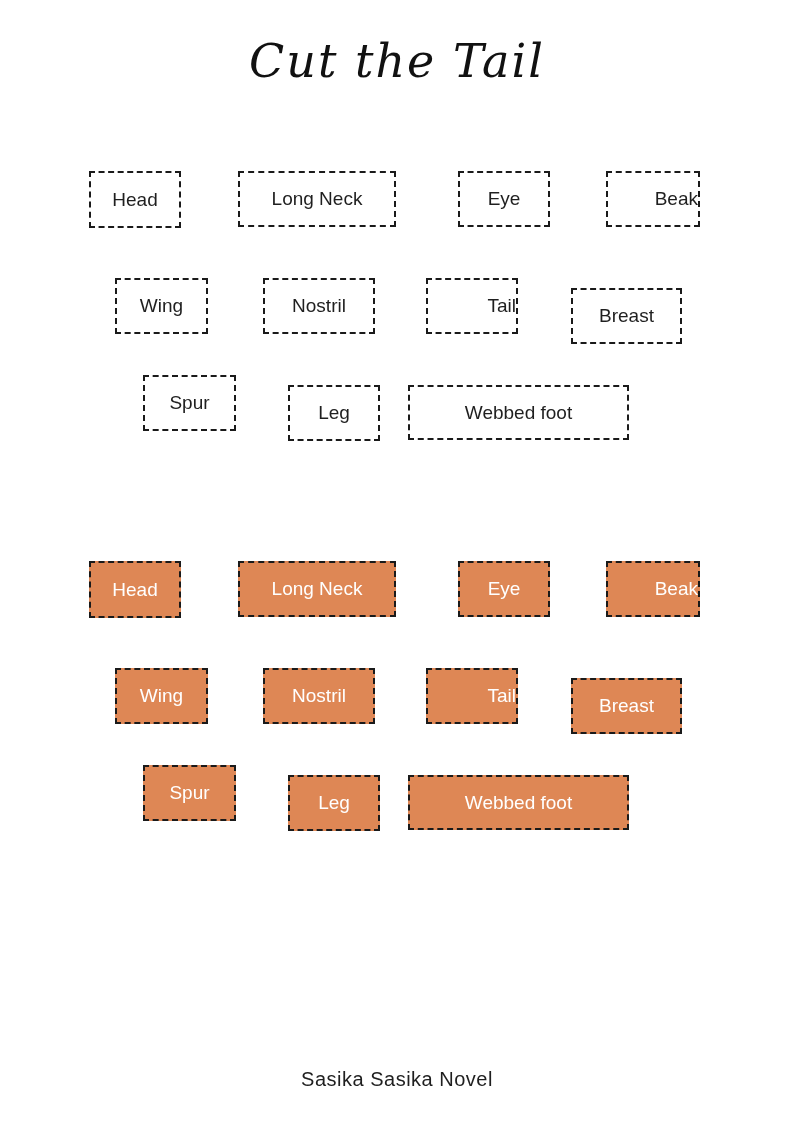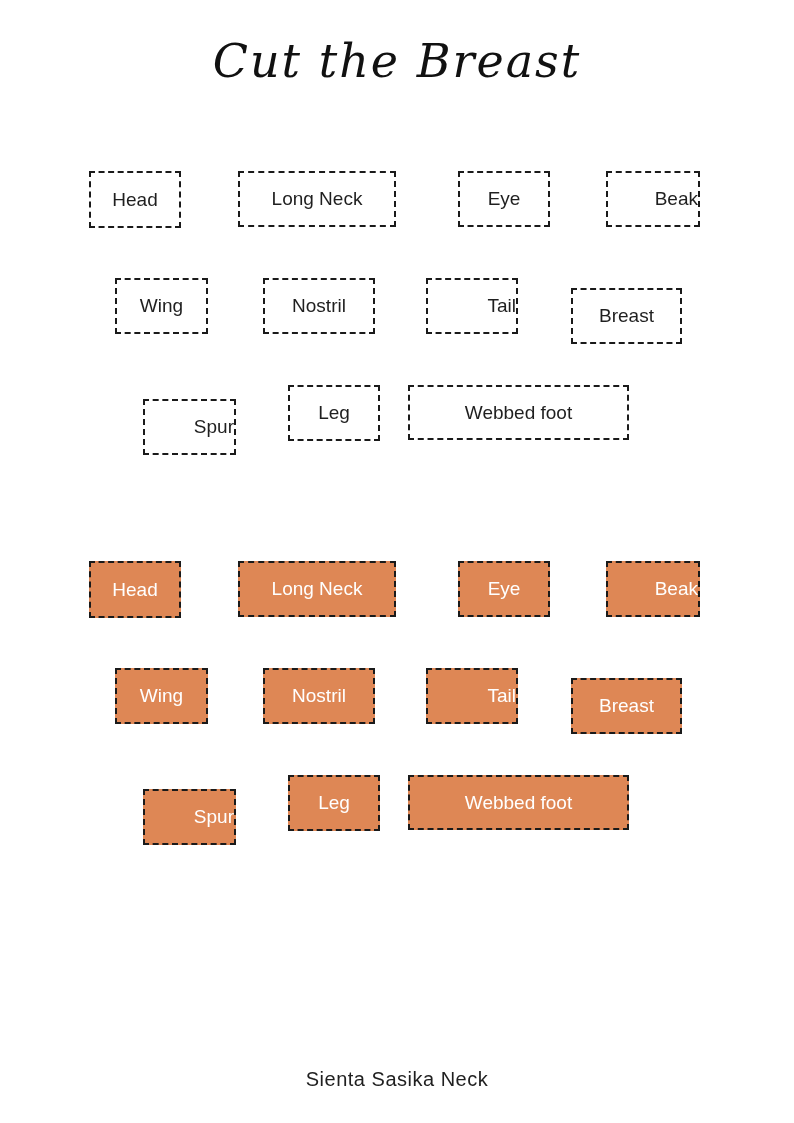--- a/index.html
+++ b/index.html
@@ -54,42 +54,42 @@
   .pos-head        { left:  89px; top: 171px; width:  92px; height: 57px; }
   .pos-long-neck   { left: 238px; top: 171px; width: 158px; height: 56px; align-items: center; }
   .pos-eye         { left: 458px; top: 171px; width:  92px; height: 56px; }
   .pos-beak        { left: 606px; top: 171px; width:  94px; height: 56px; justify-content: flex-end; }
   
   .pos-wing        { left: 115px; top: 278px; width:  93px; height: 56px; }
   .pos-nostril     { left: 263px; top: 278px; width: 112px; height: 56px; }
   .pos-tail        { left: 426px; top: 278px; width:  92px; height: 56px; justify-content: flex-end; }
   .pos-breast      { left: 571px; top: 288px; width: 111px; height: 56px; }
   
-  .pos-spur        { left: 143px; top: 399px; width:  93px; height: 56px; justify-content: flex-end; }
+  .pos-spur        { left: 143px; top: 375px; width:  93px; height: 56px; }
   .pos-leg         { left: 288px; top: 385px; width:  92px; height: 56px; }
   .pos-webbed-foot { left: 408px; top: 385px; width: 221px; height: 55px; }
   .footer {
     position: absolute;
     top: 1068px;
     left: 0;
     width: 100%;
     text-align: center;
     font-family: "Liberation Sans", "DejaVu Sans", sans-serif;
     font-size: 20px;
     font-weight: 500;
     letter-spacing: 0.5px;
     color: var(--text-color, #1f1f1f);
   }
 </style>
 </head>
 <body>
 
 <div class="page">
 
-  <h1 class="title">Cut the Breast</h1>
+  <h1 class="title">Cut the Tail</h1>
 
   <div class="labels-group outline-group">
     <div class="box pos-head">
       <span>Head</span>
     </div>
     <div class="box pos-long-neck">
       <span>Long Neck</span>
     </div>
     <div class="box pos-eye">
       <span>Eye</span>
@@ -149,15 +149,15 @@
       <span>Spur</span>
     </div>
     <div class="box pos-leg">
       <span>Leg</span>
     </div>
     <div class="box pos-webbed-foot">
       <span>Webbed foot</span>
     </div>
   </div>
 
-  <div class="footer">Sienta Sasika Neck</div>
+  <div class="footer">Sasika Sasika Novel</div>
 
 </div>
 
 </body></html>

